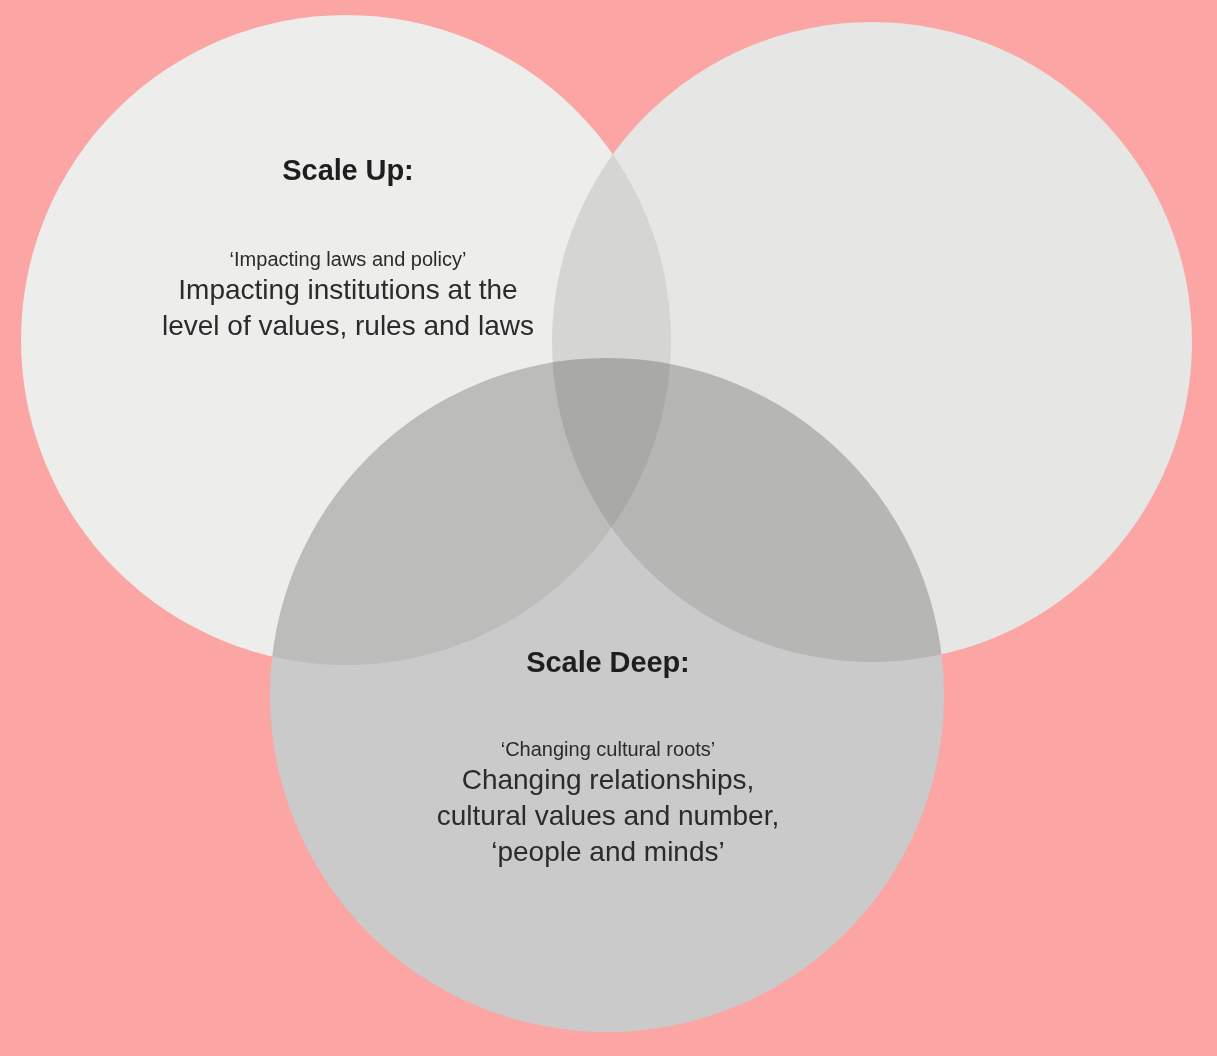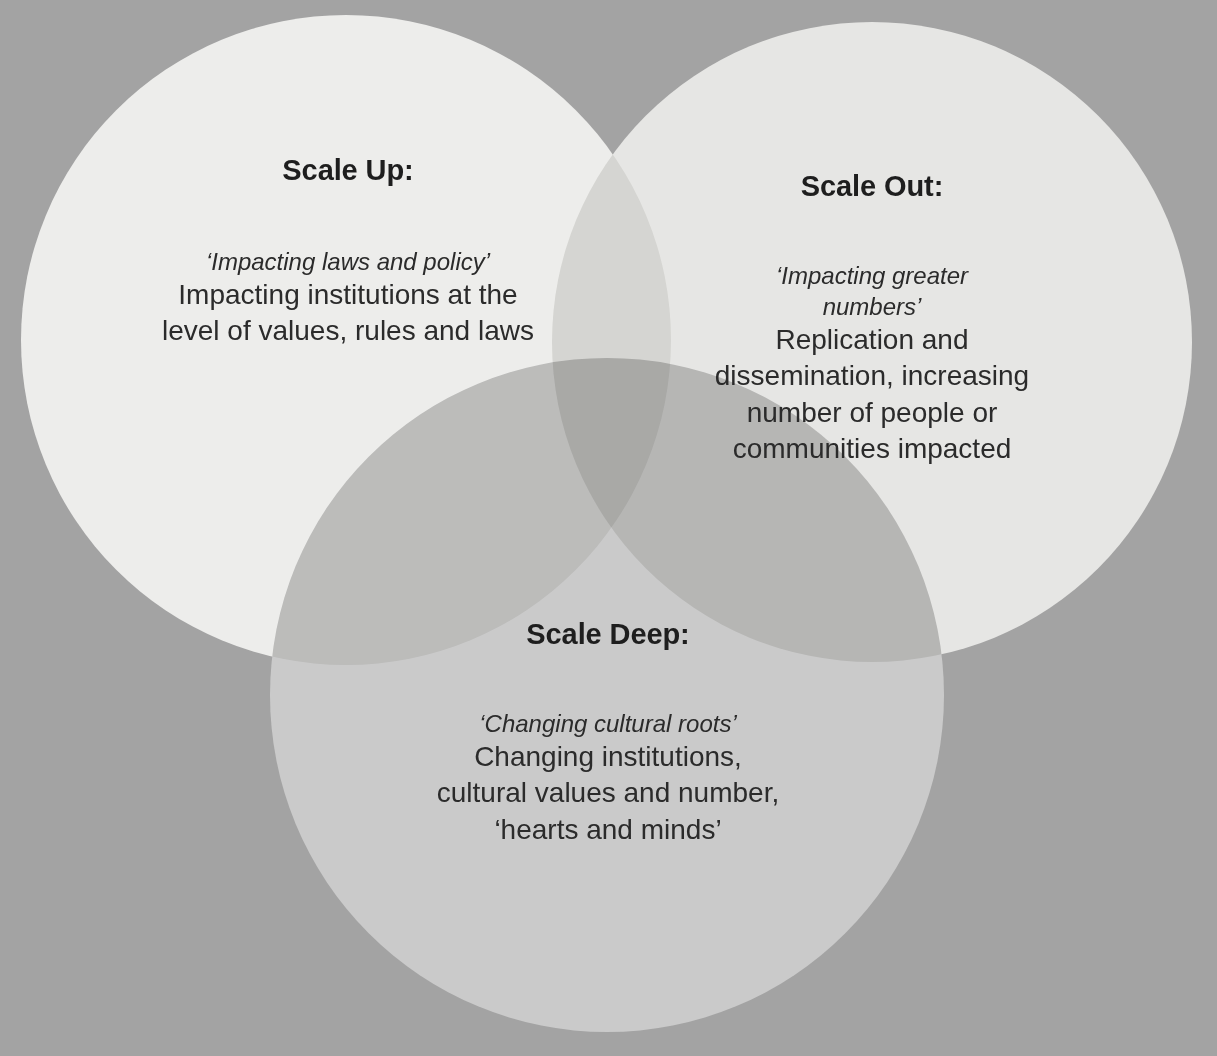--- a/index.html
+++ b/index.html
@@ -62,22 +62,21 @@
   }
 
   .venn-body {
     font-size: 28px;
     font-weight: normal;
     margin: 0;
     color: #2b2b2b;
   }
 
   .venn-emphasis {
-    font-style: italic;
-    font-size: 24px;
+    font-size: 20px;
     display: block;
     color: #2b2b2b;
   }
 
   
   #label-scale-up {
     left: 60px;
     top: 152px;
     width: 576px;
   }
@@ -85,63 +84,52 @@
 
   #label-scale-out {
     left: 660px;
     top: 168px;
     width: 424px;
   }
   #label-scale-out .venn-title { margin-bottom: 54px; }
 
   #label-scale-deep {
     left: 352px;
-    top: 616px;
+    top: 644px;
     width: 512px;
   }
   #label-scale-deep .venn-title { margin-bottom: 54px; }
 </style>
 </head>
 <body>
 
-<div id="venn-diagram" style="background: #a3a3a3;">
+<div id="venn-diagram" style="background: #fca5a5;">
 
   <svg id="circle-layer" viewBox="0 0 1217 1056" width="1217" height="1056" xmlns="http://www.w3.org/2000/svg" aria-hidden="true">
     <circle cx="346" cy="340" r="325" fill="#EDEDEB"></circle>
     <circle cx="872" cy="342" r="320" fill="#E6E6E4"></circle>
     <circle cx="607" cy="695" r="337" fill="#CACACA"></circle>
   </svg>
 
   <div id="label-layer" style="color: rgb(38, 38, 38);">
 
     <div class="venn-label" id="label-scale-up">
       <p class="venn-title">Scale Up:</p>
       <p class="venn-body">
         <span class="venn-emphasis">‘Impacting laws and policy’</span>
         <span>Impacting institutions at the</span><br>
         <span>level of values, rules and laws</span>
       </p>
     </div>
 
-    <div class="venn-label" id="label-scale-out">
-      <p class="venn-title">Scale Out:</p>
-      <p class="venn-body">
-        <span class="venn-emphasis">‘Impacting greater</span>
-        <span class="venn-emphasis">numbers’</span>
-        <span>Replication and</span><br>
-        <span>dissemination, increasing</span><br>
-        <span>number of people or</span><br>
-        <span>communities impacted</span>
-      </p>
-    </div>
 
     <div class="venn-label" id="label-scale-deep">
       <p class="venn-title">Scale Deep:</p>
       <p class="venn-body">
         <span class="venn-emphasis">‘Changing cultural roots’</span>
-        <span>Changing institutions,</span><br>
+        <span>Changing relationships,</span><br>
         <span>cultural values and number,</span><br>
-        <span>‘hearts and minds’</span>
+        <span>‘people and minds’</span>
       </p>
     </div>
 
   </div>
 </div>
 
 </body></html>

